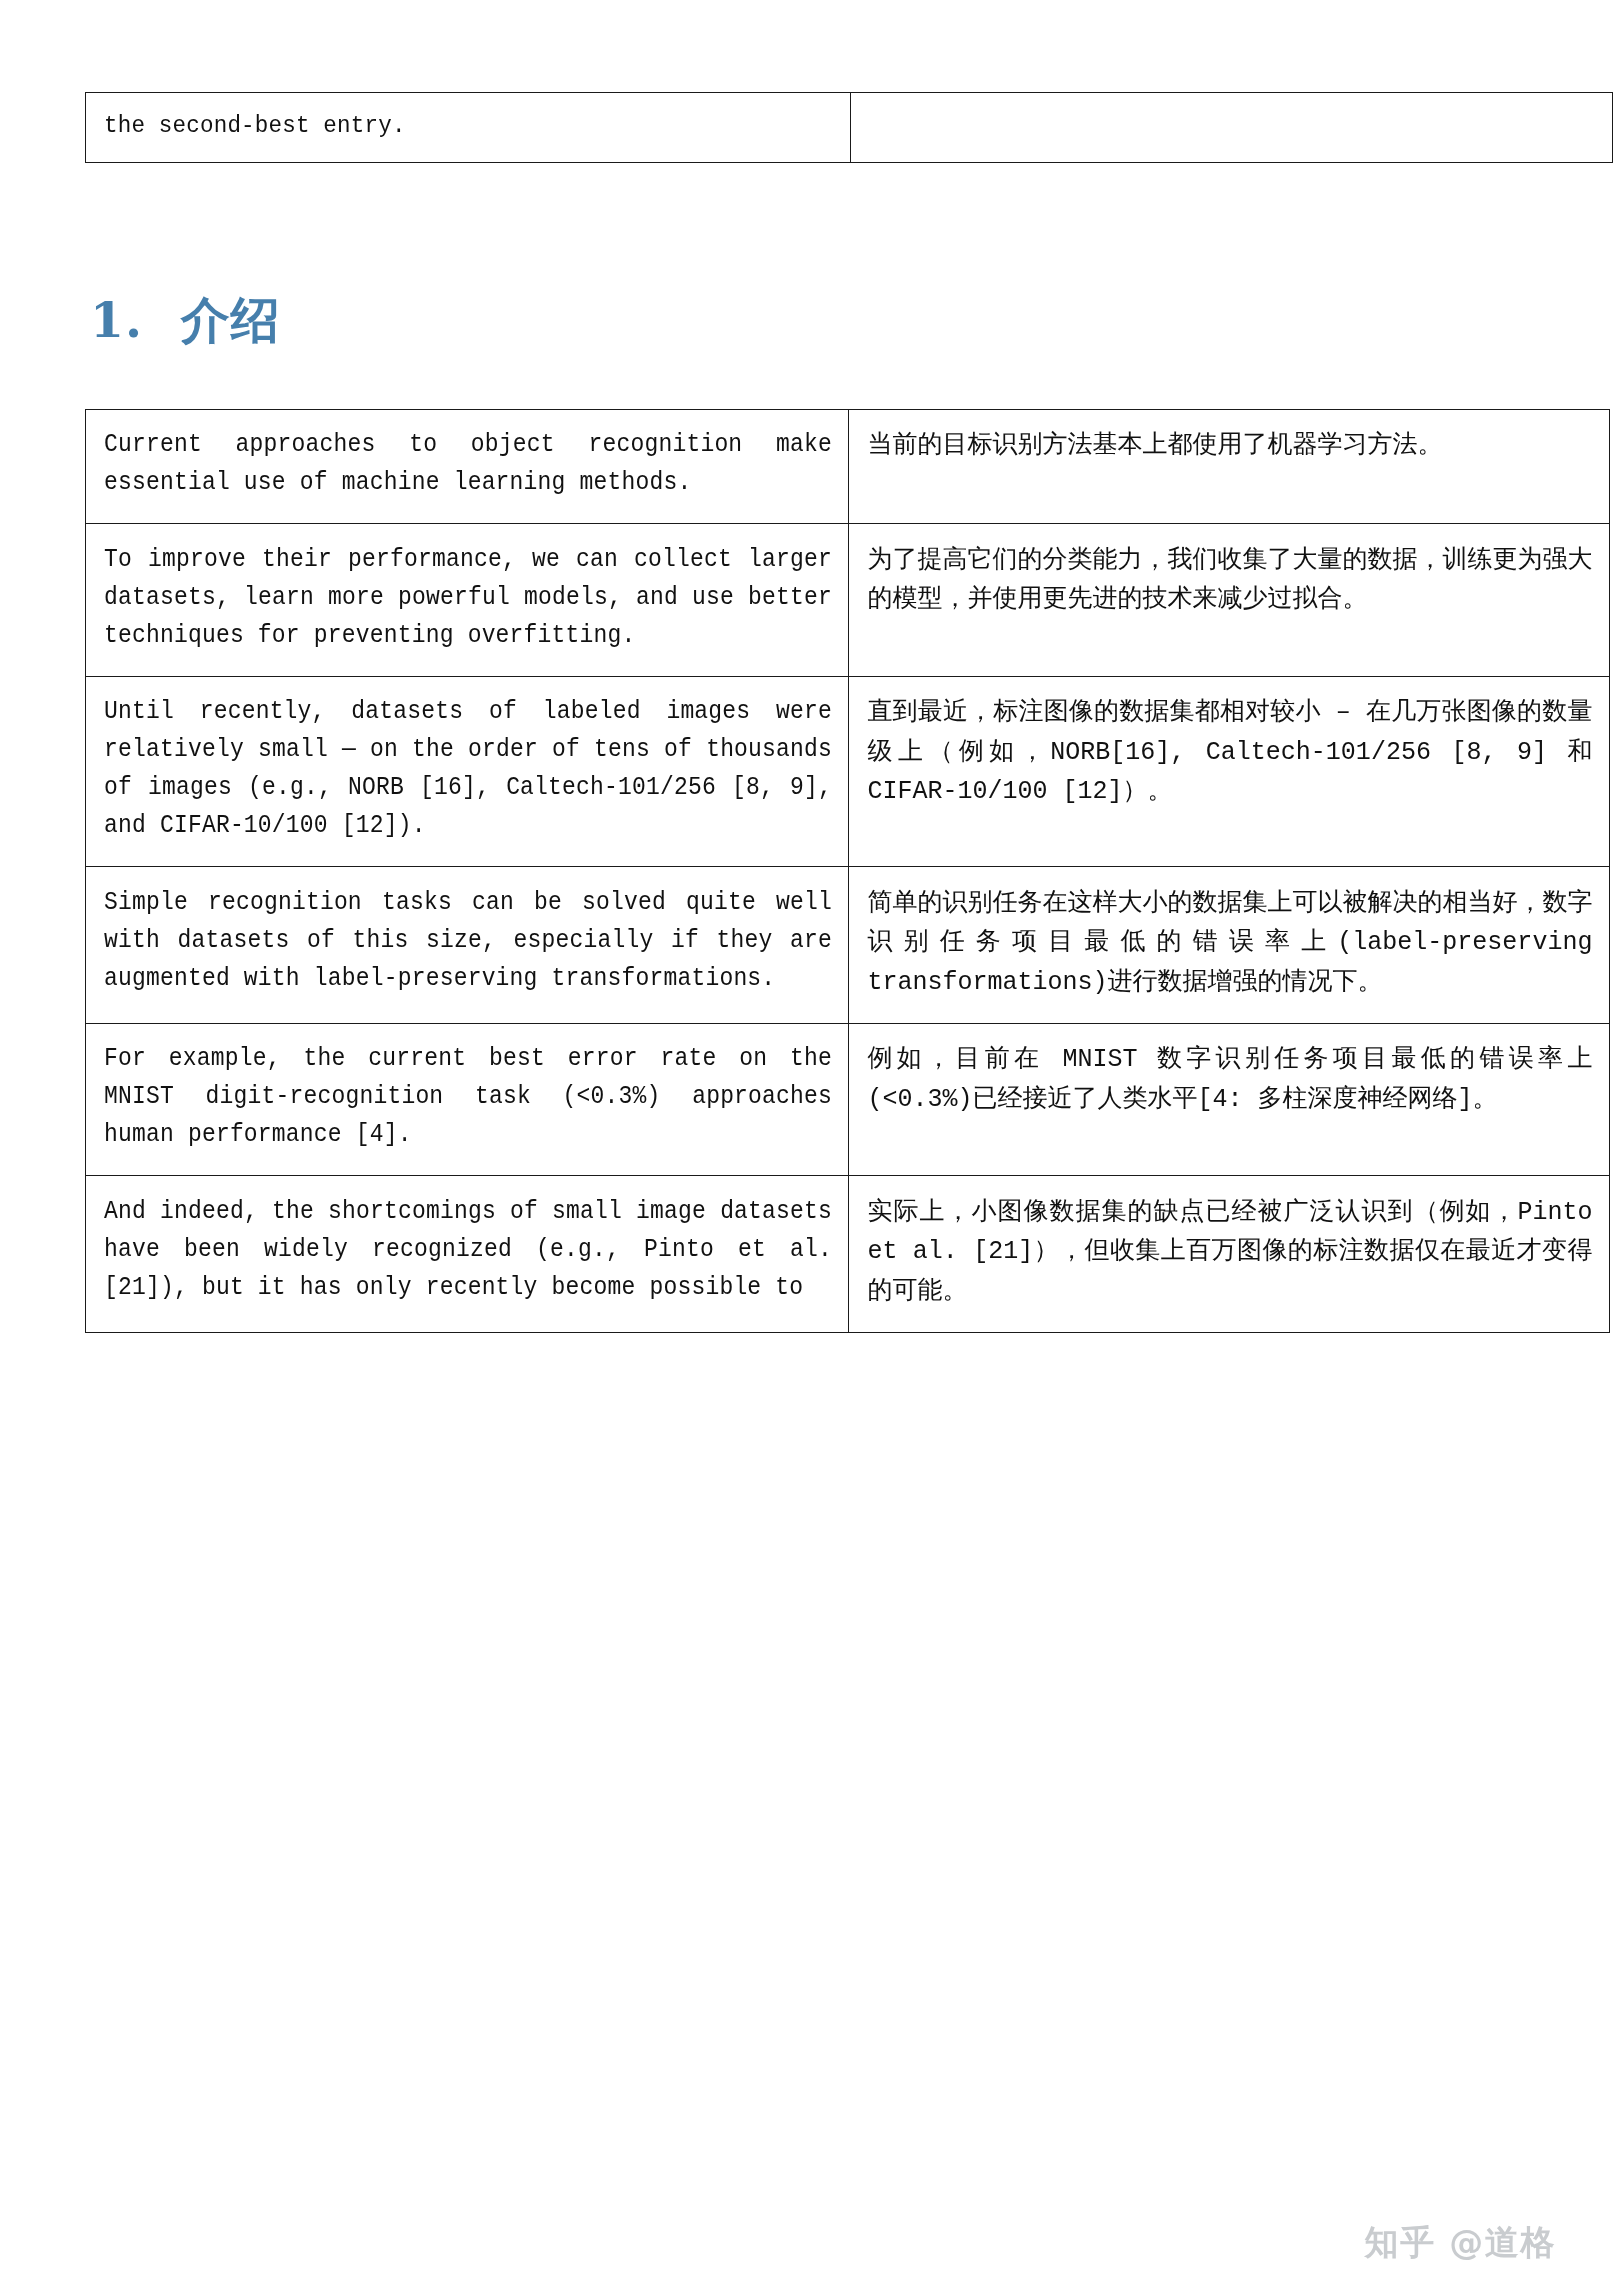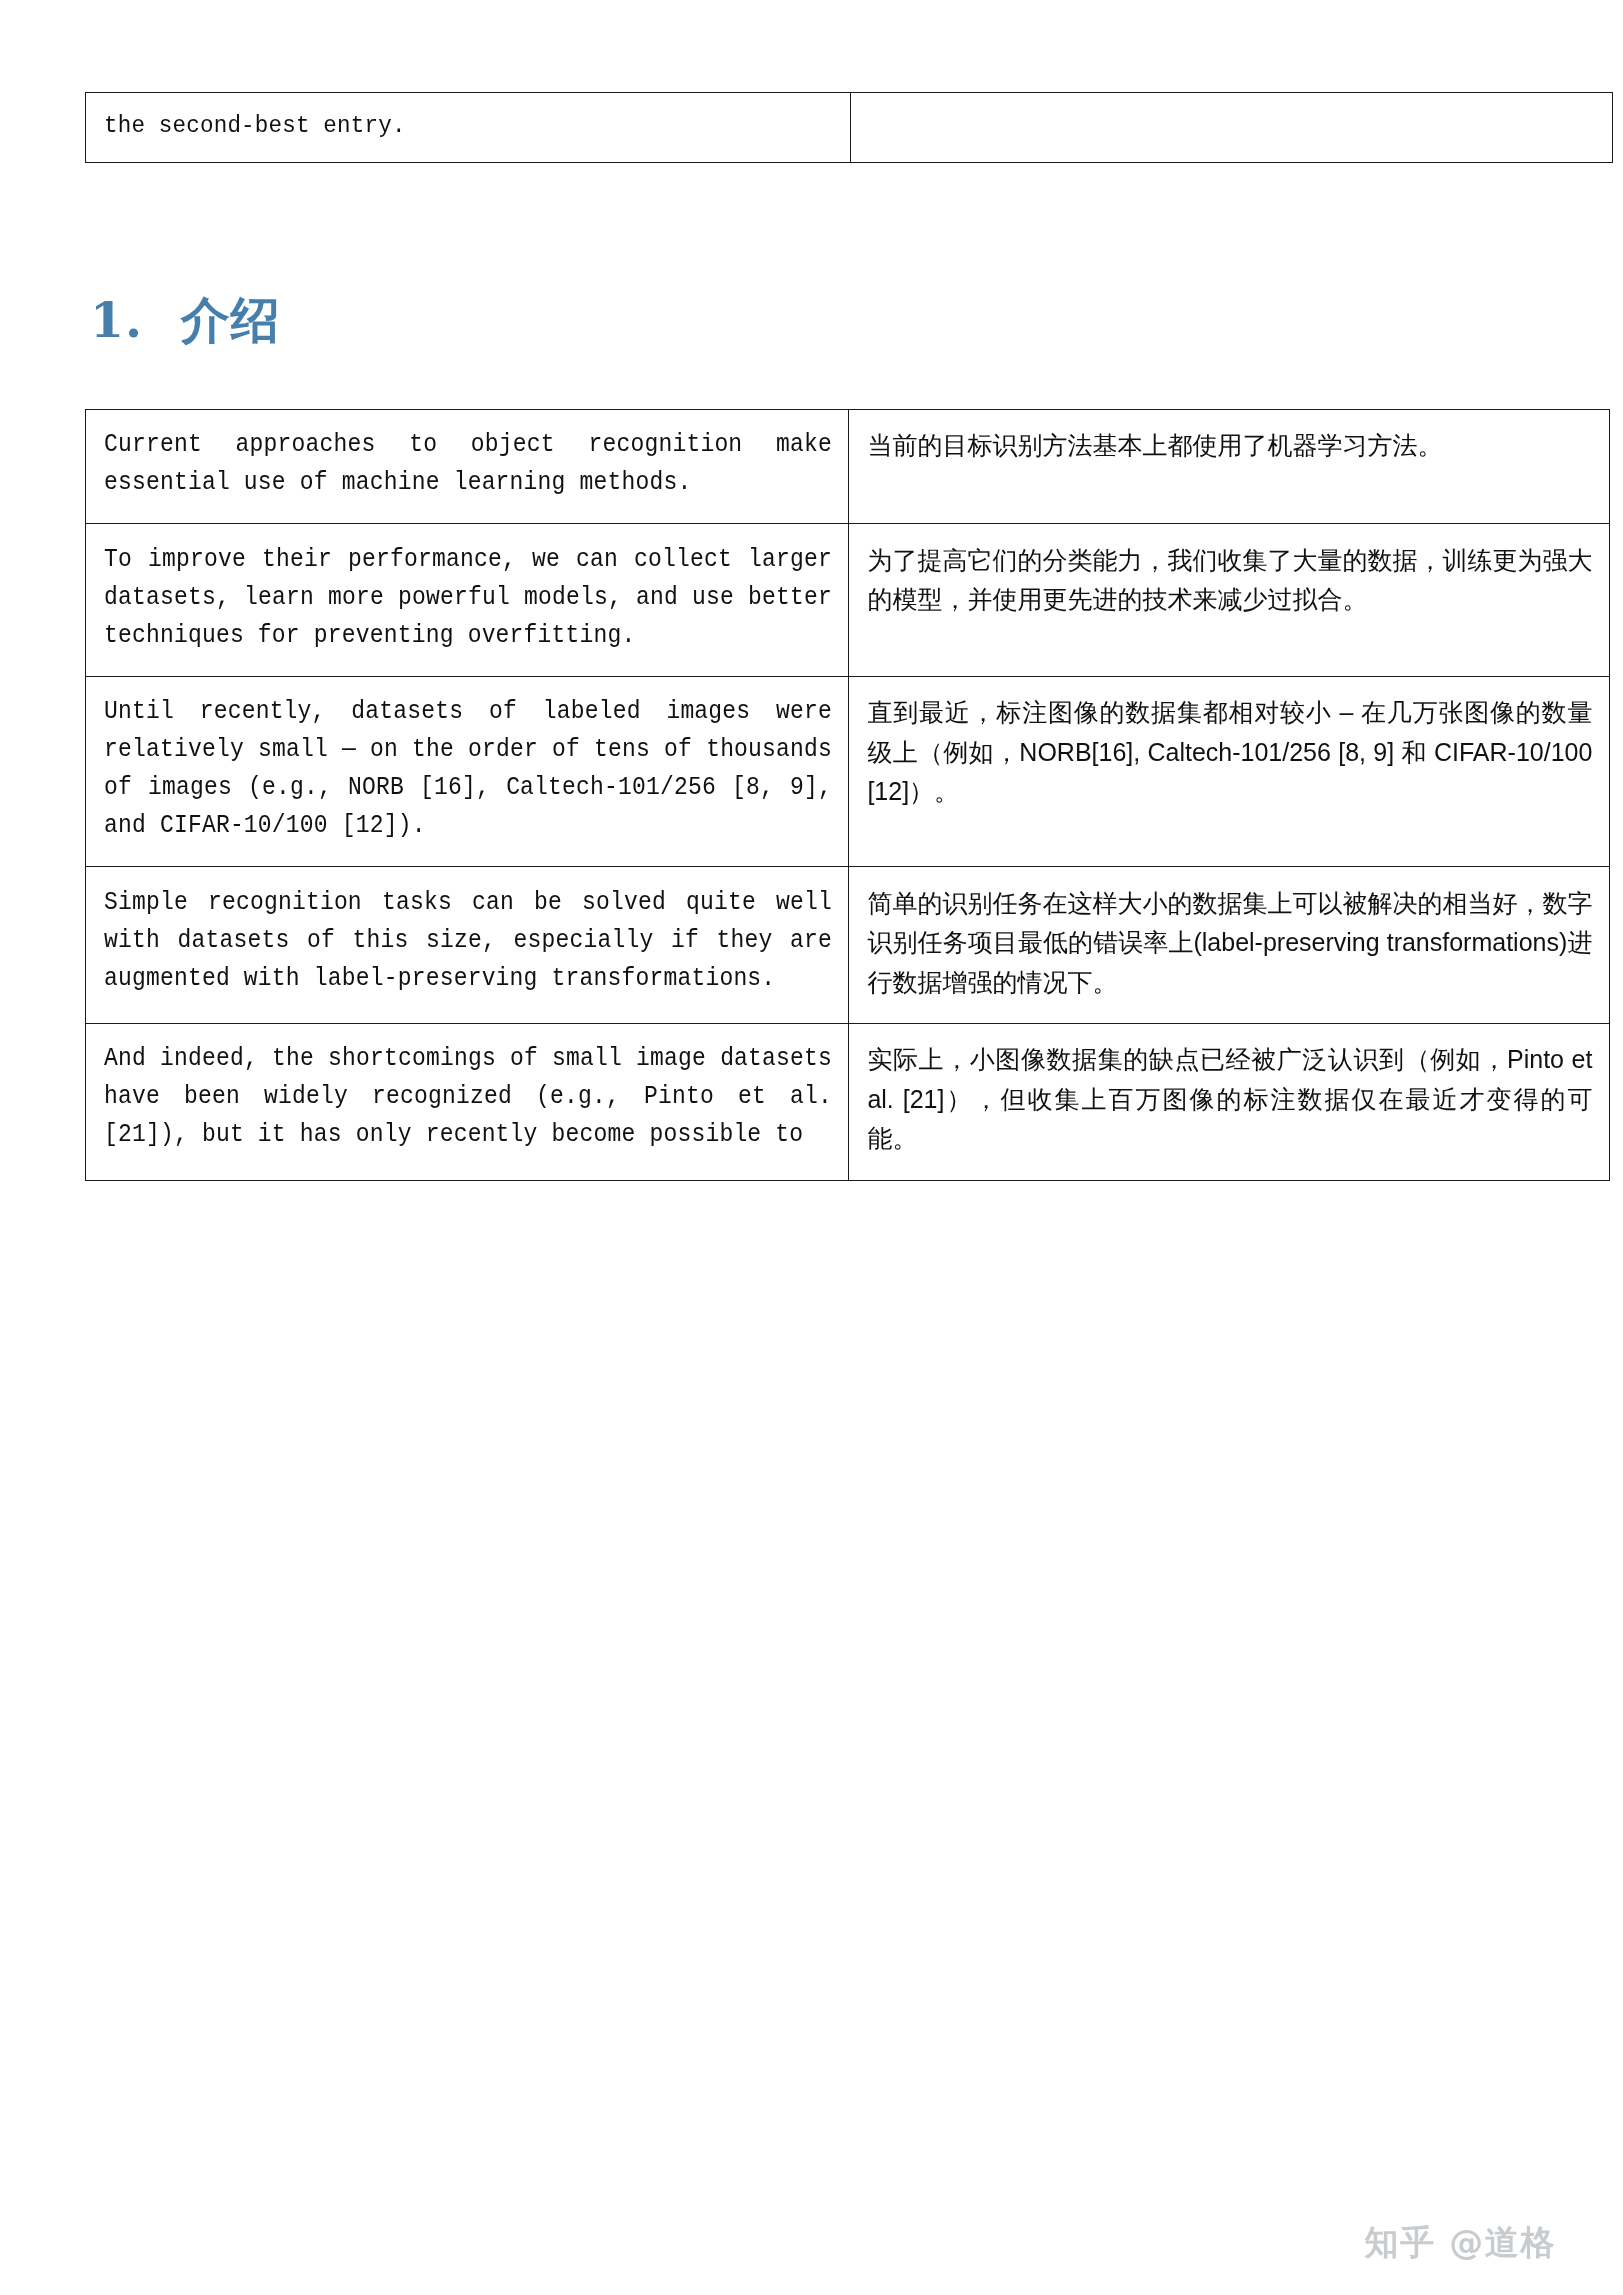--- a/index.html
+++ b/index.html
@@ -47,21 +47,21 @@
     text-align: justify;
     text-align-last: left;
     word-spacing: 0px;
     color: #111111;
     margin: 0;
     transform: scaleX(0.92);
     transform-origin: left top;
     width: 108.7%;
   }
   .zh-text {
-    font-family: Liberation Sans, sans-serif;
+    font-family: Liberation Mono, monospace;
     font-size: 24.5px;
     line-height: 1.62;
     text-align: justify;
     text-align-last: left;
     color: #111111;
     margin: 0;
   }
 
   
   .heading {
@@ -169,20 +169,28 @@
       <tr>
         <td class="col-en cell-en">
           <p class="en-text">Simple recognition tasks can be solved quite well with datasets of this size, especially if they are augmented with label-preserving transformations.</p>
         </td>
         <td class="col-zh cell-zh">
           <p class="zh-text">简单的识别任务在这样大小的数据集上可以被解决的相当好，数字识别任务项目最低的错误率上(label-preserving transformations)进行数据增强的情况下。</p>
         </td>
       </tr>
       <tr>
         <td class="col-en cell-en">
+          <p class="en-text">For example, the current best error rate on the MNIST digit-recognition task (&lt;0.3%) approaches human performance [4].</p>
+        </td>
+        <td class="col-zh cell-zh">
+          <p class="zh-text">例如，目前在 MNIST 数字识别任务项目最低的错误率上(&lt;0.3%)已经接近了人类水平[4: 多柱深度神经网络]。</p>
+        </td>
+      </tr>
+      <tr>
+        <td class="col-en cell-en">
           <p class="en-text">And indeed, the shortcomings of small image datasets have been widely recognized (e.g., Pinto et al. [21]), but it has only recently become possible to</p>
         </td>
         <td class="col-zh cell-zh">
           <p class="zh-text">实际上，小图像数据集的缺点已经被广泛认识到（例如，Pinto et al. [21]），但收集上百万图像的标注数据仅在最近才变得的可能。</p>
         </td>
       </tr>
     </tbody>
   </table>
 
   <div class="watermark">知乎 @道格</div>

